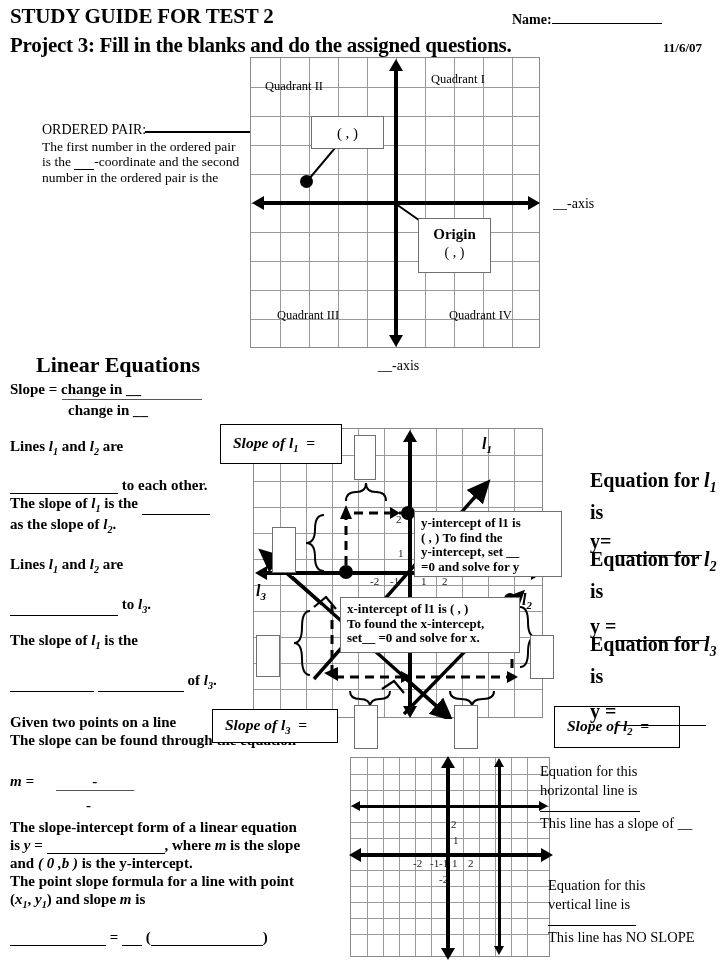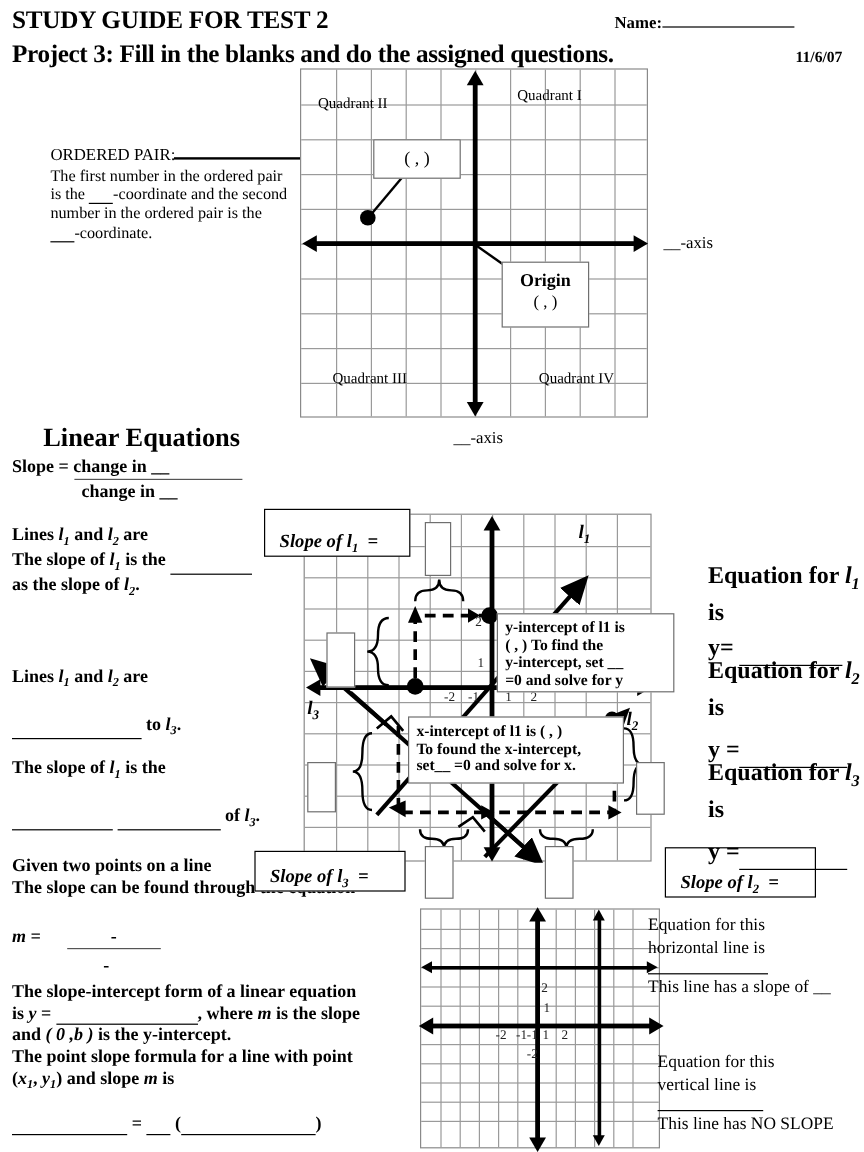--- a/index.html
+++ b/index.html
@@ -49,21 +49,21 @@
   .ul{display:inline-block;border-bottom:1.6px solid #000;vertical-align:bottom;}
   .ulsm{display:inline-block;border-bottom:1.6px solid #000;width:20px;vertical-align:bottom;}
 
   .ordered-pair{left:42px;top:122px;width:215px;font-size:13.5px;line-height:1.18;}
   .ordered-pair .t1{font-size:14px;}
 
   #linear-head{left:36px;top:352px;font-size:22px;font-weight:bold;}
   .lcol{left:10px;font-size:15px;font-weight:bold;line-height:1.2;}
 
   .eqbox{position:absolute;border:1px solid #000;background:#fff;box-sizing:border-box;
-         display:flex;align-items:flex-end;padding-left:12px;font-style:italic;font-weight:bold;font-size:15.5px;
+         display:flex;align-items:center;padding-left:12px;font-style:italic;font-weight:bold;font-size:15.5px;
          font-family:"Liberation Serif",serif;}
 
   .rcol{position:absolute;font-size:20px;font-weight:bold;line-height:1.45;font-family:"Liberation Serif",serif;}
   .rtxt{position:absolute;font-size:14.5px;line-height:1.3;font-family:"Liberation Serif",serif;}
 
   sub{font-size:.68em;}
   .lv{font-style:italic;font-weight:bold;}
 </style>
 </head>
 <body>
@@ -75,23 +75,20 @@
 </div>
 <div class="abs" id="hdr-date">11/6/07</div>
 
 <div class="tb ordered-pair">
   <div class="t1">ORDERED PAIR:</div>
   <div>The first number in the ordered pair</div>
   <div>
     <span>is the </span><span class="ulsm"></span><span>-coordinate and the second</span>
   </div>
   <div>number in the ordered pair is the</div>
-  <div>
-    <span class="ulsm"></span><span>-coordinate.</span>
-  </div>
 </div>
 
 <div class="leader" style="left:145px;top:131px;width:166px;height:1.6px;"></div>
 <div class="arrow ar-r" style="left:307px;top:125px;border-left-width:10px;border-top-width:6px;border-bottom-width:6px;"></div>
 
 <div class="graph abs" id="graph1" style="left:250px;top:57px;width:290px;height:291px;">
 
   <div class="gl v" style="left:29px"></div>
     <div class="gl v" style="left:58px"></div>
   <div class="gl v" style="left:87px"></div>
@@ -146,20 +143,23 @@
     <span>Slope = change in </span><span>__</span>
   </div>
   <div style="border-top:1.5px solid #555;width:140px;margin-left:52px;margin-top:1px;"></div>
   <div style="margin-left:58px;margin-top:1px;">
     <span>change in </span><span>__</span>
   </div>
 </div>
 
 <div class="tb lcol" style="top:437px;width:230px;">
   <div>Lines <span class="lv">l<sub>1</sub></span> and <span class="lv">l<sub>2</sub></span> are</div>
+  <div style="margin-top:18px;">
+    <span class="ul" style="width:108px;"></span><span> to each other.</span>
+  </div>
   <div>The slope of <span class="lv">l<sub>1</sub></span> is the <span class="ul" style="width:68px;"></span></div>
   <div>as the slope of <span class="lv">l<sub>2</sub></span>.</div>
 </div>
 
 <div class="tb lcol" style="top:555px;width:230px;">
   <div>Lines <span class="lv">l<sub>1</sub></span> and <span class="lv">l<sub>2</sub></span> are</div>
   <div style="margin-top:19px;">
     <span class="ul" style="width:108px;"></span> to <span class="lv">l<sub>3</sub></span>.
   </div>
 </div>

